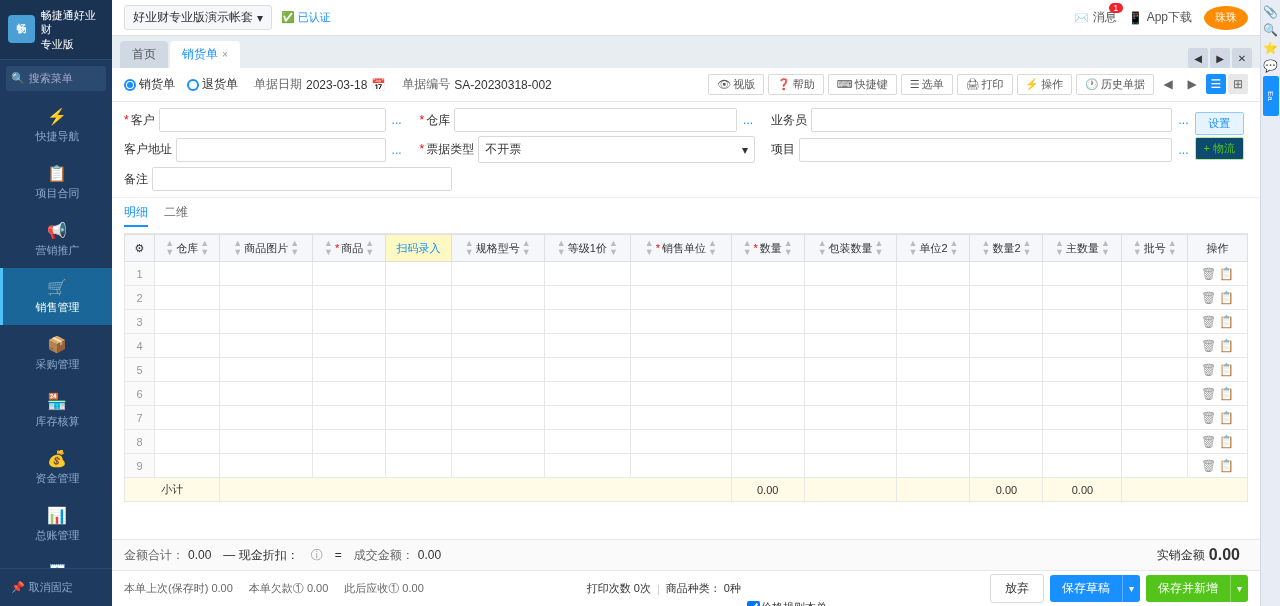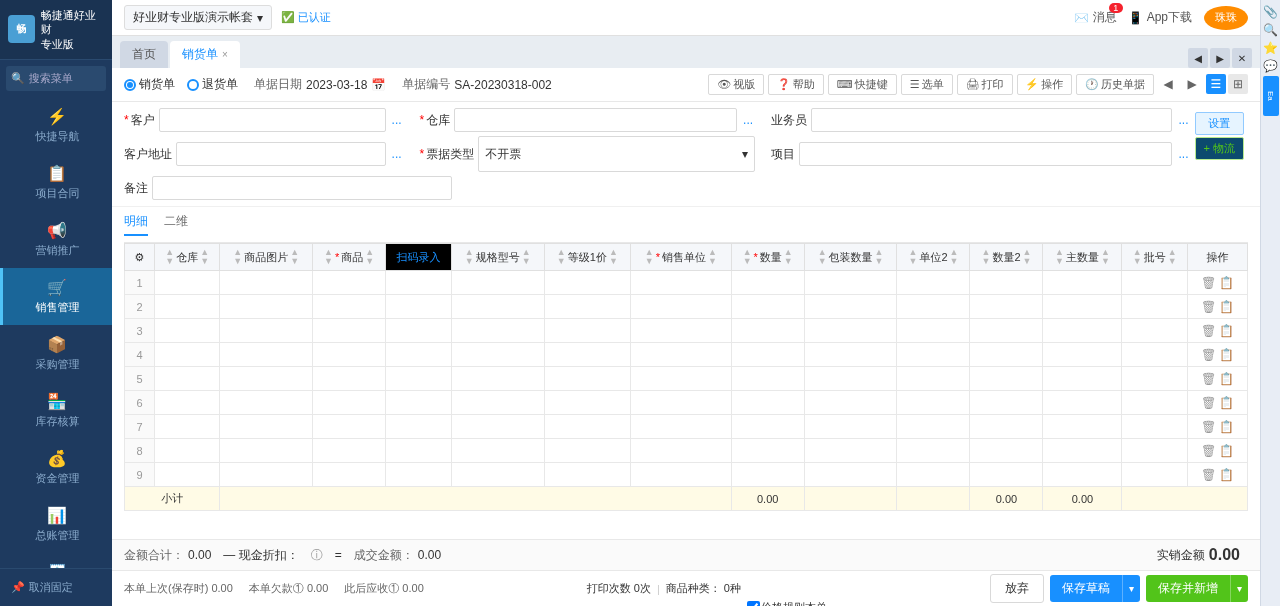--- a/index.html
+++ b/index.html
@@ -54,37 +54,37 @@
     .field-value { color: #333; font-weight: 500; }
     .toolbar-btns { display: flex; gap: 4px; margin-left: auto; }
     .toolbar-btn { padding: 2px 8px; border: 1px solid #d9d9d9; background: white; border-radius: 2px; cursor: pointer; font-size: 11px; color: #555; display: flex; align-items: center; gap: 2px; }
     .toolbar-icon-btn { width: 20px; height: 20px; display: flex; align-items: center; justify-content: center; cursor: pointer; color: #666; font-size: 12px; }
     .form-row { display: flex; gap: 16px; width: 100%; align-items: center; }
     .form-group { display: flex; align-items: center; gap: 4px; flex: 1; }
     .form-group-label { color: #333; font-size: 12px; white-space: nowrap; }
     .form-group-label.required::before { content: '*'; color: red; margin-right: 2px; }
     .form-input { flex: 1; border: 1px solid #d9d9d9; border-radius: 2px; padding: 3px 6px; font-size: 12px; min-width: 80px; height: 24px; }
     .form-input-dots { color: #1890ff; cursor: pointer; font-size: 12px; padding: 0 2px; }
-    .select-field { flex: 1; border: 1px solid #d9d9d9; border-radius: 2px; padding: 3px 6px; font-size: 12px; height: 36px; background: white; cursor: pointer; display: flex; align-items: center; justify-content: space-between; }
+    .select-field { flex: 1; border: 1px solid #d9d9d9; border-radius: 2px; padding: 3px 6px; font-size: 12px; height: 27px; background: white; cursor: pointer; display: flex; align-items: center; justify-content: space-between; }
 
     
     .side-actions { display: flex; flex-direction: column; gap: 2px; padding: 4px; }
     .side-action-btn { padding: 3px 8px; background: #e6f4ff; border: 1px solid #91caff; border-radius: 2px; cursor: pointer; font-size: 11px; color: #1890ff; white-space: nowrap; }
     .side-action-btn.green { background: #0c4a6e; border-color: #b7eb8f; color: #52c41a; }
 
     
     .table-section { flex: 1; display: flex; flex-direction: column; overflow: hidden; padding: 0 12px; }
     .table-tabs { display: flex; gap: 16px; padding: 6px 0; border-bottom: 1px solid #e8e8e8; }
     .table-tab { font-size: 12px; cursor: pointer; color: #666; padding-bottom: 4px; }
     .table-tab.active { color: #1890ff; border-bottom: 2px solid #1890ff; }
 
     .data-table { width: 100%; border-collapse: collapse; font-size: 11px; }
     .data-table th { background: #f5f7fa; border: 1px solid #e0e0e0; padding: 4px 4px; text-align: center; white-space: nowrap; font-weight: normal; color: #333; position: relative; }
     .data-table th .col-header { display: flex; align-items: center; justify-content: center; gap: 2px; }
-    .data-table th.highlight { background: #000000; color: #1890ff; }
+    .data-table th.highlight { background: #fef9c3; color: #1890ff; }
     .data-table td { border: 1px solid #e8e8e8; padding: 3px 4px; text-align: center; height: 24px; }
     .data-table td.row-num { background: #fafafa; color: #999; width: 24px; }
     .sort-arrows { color: #bbb; font-size: 9px; display: flex; flex-direction: column; line-height: 1; }
     .table-wrapper { overflow: auto; flex: 1; }
     .subtotal-row td { background: #fffbe6; font-weight: 500; }
 
     
     .row-actions { display: flex; gap: 2px; justify-content: center; }
     .row-action { width: 16px; height: 16px; display: flex; align-items: center; justify-content: center; cursor: pointer; color: #999; font-size: 12px; }
 

